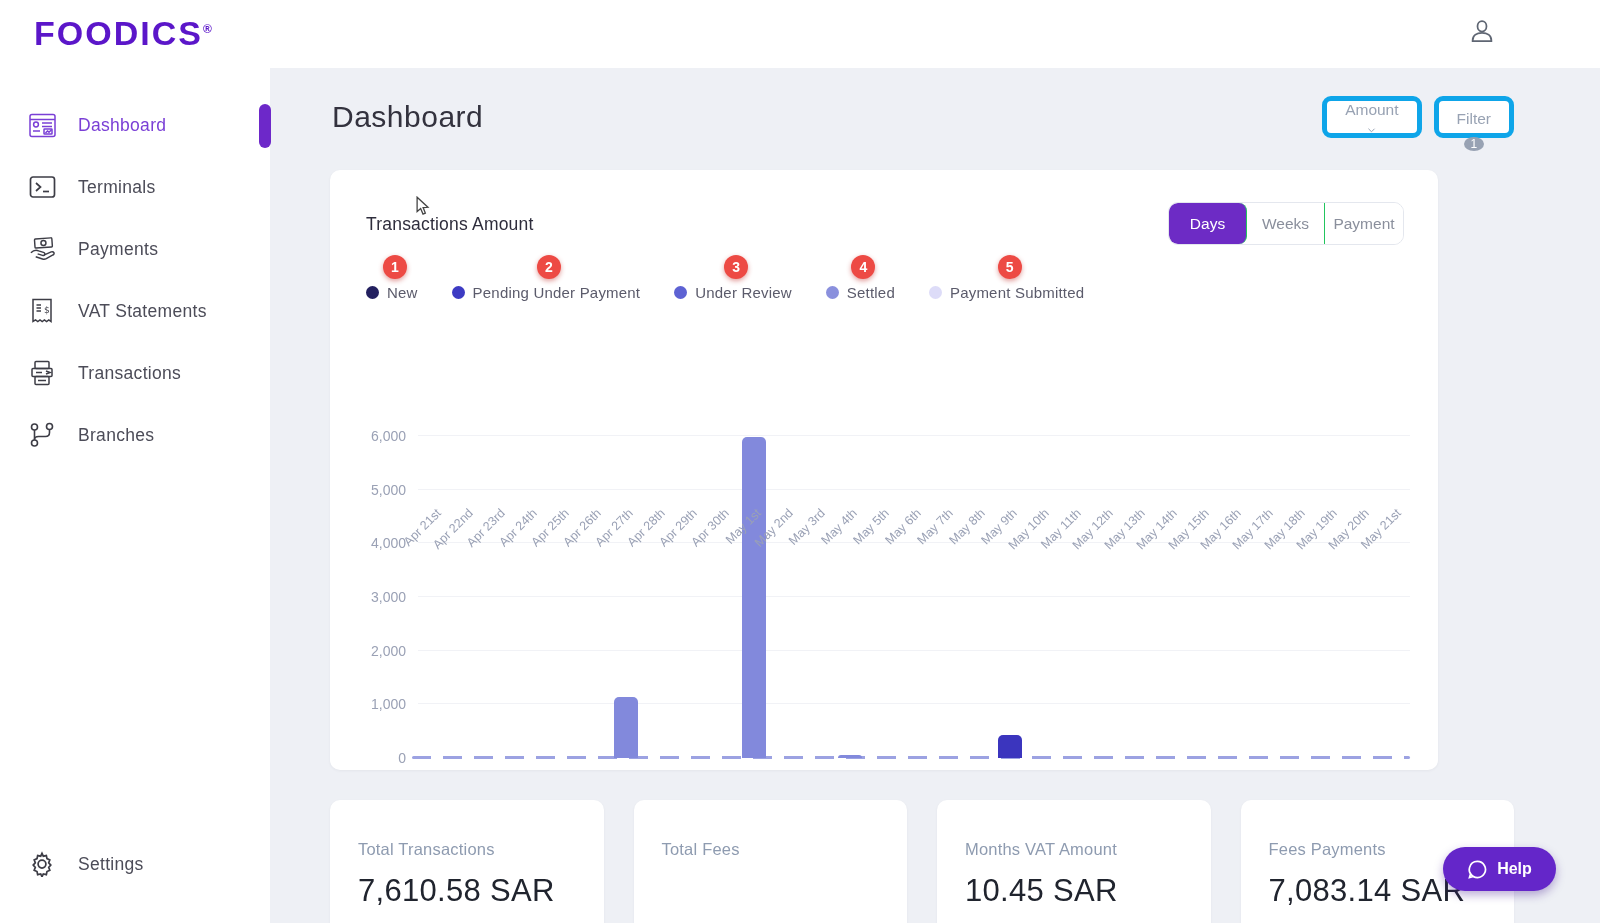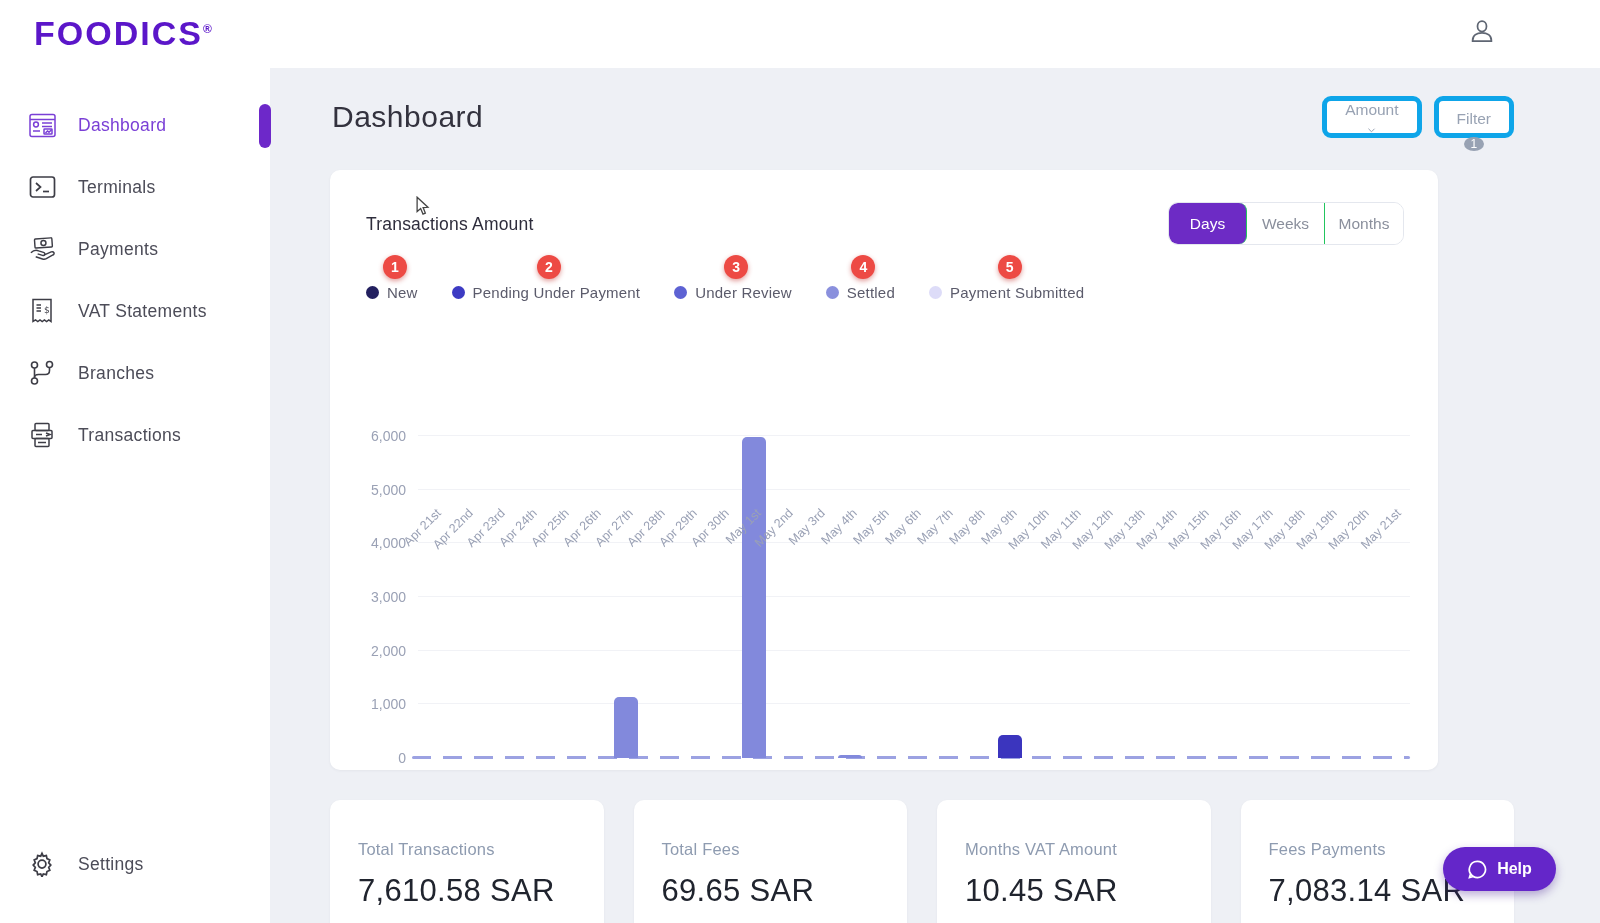--- a/index.html
+++ b/index.html
@@ -126,43 +126,43 @@
             <line x1="6.5" y1="7" x2="11" y2="7"></line>
             <line x1="6.5" y1="10" x2="11" y2="10"></line>
             <line x1="6.5" y1="13" x2="11" y2="13"></line>
             <text x="14" y="14.5" font-size="9" fill="currentColor" stroke="none" font-family="DejaVu Sans, sans-serif">$</text>
           </svg>
         </span>
         <span>VAT Statements</span>
       </div>
       <div class="nav-item">
         <span class="nv-ic">
-          <svg width="26" height="26" viewBox="0 0 26 26" fill="none" stroke="currentColor" stroke-width="1.6">
-            <circle cx="5.5" cy="5" r="3"></circle>
-            <circle cx="20.5" cy="4.5" r="3"></circle>
-            <circle cx="5.5" cy="21" r="3"></circle>
-            <path d="M5.5 8 v10"></path>
-            <path d="M20.5 7.5 v3 q0 4-4 4 h-7 q-4 0-4 3"></path>
-          </svg>
-        </span>
-        <span>Branches</span>
-      </div>
-      <div class="nav-item">
-        <span class="nv-ic">
           <svg width="26" height="27" viewBox="0 0 26 27" fill="none" stroke="currentColor" stroke-width="1.5">
             <rect x="6" y="1.5" width="14" height="7" rx="1"></rect>
             <rect x="3" y="8.5" width="20" height="8" rx="1"></rect>
             <line x1="7" y1="12.5" x2="13" y2="12.5"></line>
             <path d="M17 11 l4 1.5 -4 1.5"></path>
             <rect x="6" y="16.5" width="14" height="8" rx="1"></rect>
             <line x1="9" y1="20.5" x2="17" y2="20.5"></line>
           </svg>
         </span>
         <span>Transactions</span>
       </div>
+      <div class="nav-item">
+        <span class="nv-ic">
+          <svg width="26" height="26" viewBox="0 0 26 26" fill="none" stroke="currentColor" stroke-width="1.6">
+            <circle cx="5.5" cy="5" r="3"></circle>
+            <circle cx="20.5" cy="4.5" r="3"></circle>
+            <circle cx="5.5" cy="21" r="3"></circle>
+            <path d="M5.5 8 v10"></path>
+            <path d="M20.5 7.5 v3 q0 4-4 4 h-7 q-4 0-4 3"></path>
+          </svg>
+        </span>
+        <span>Branches</span>
+      </div>
     </div>
   <div class="settings-item" id="settings-slot">
       <div class="nav-item">
         <span class="nv-ic">
           <svg width="26" height="26" viewBox="0 0 24 24" fill="none" stroke="currentColor" stroke-width="1.6">
             <path d="M12 2.2 l1.2 2.6 2.8-.6 .6 2.8 2.6 1.2 -1 2.7 1.9 2.1 -1.9 2.1 1 2.7 -2.6 1.2 -.6 2.8 -2.8-.6 -1.2 2.6 -1.2-2.6 -2.8.6 -.6-2.8 -2.6-1.2 1-2.7 -1.9-2.1 1.9-2.1 -1-2.7 2.6-1.2 .6-2.8 2.8.6 z"></path>
             <circle cx="12" cy="12.1" r="3.6"></circle>
           </svg>
         </span>
         <span>Settings</span>
@@ -195,21 +195,21 @@
       </button>
     </div>
   </div>
 
   <div class="chart-card">
     <div class="card-top">
       <div class="chart-title">Transactions Amount</div>
       <div class="range-toggle" id="range-toggle">
           <button class="range-opt active">Days</button>
           <button class="range-opt">Weeks</button>
-          <button class="range-opt">Months</button>
+          <button class="range-opt">Payment</button>
         </div>
     </div>
     <div class="legend-row" id="legend-row">
         <div class="legend-item">
           <span class="step-badge">1</span>
           <span class="legend-line">
             <span class="legend-dot" style="background:#23205F"></span>
             <span class="legend-label">New</span>
           </span>
         </div>
@@ -301,21 +301,20 @@
       </div>
   </div>
 
   <div class="cards-row" id="cards-row">
       <div class="sum-card">
         <div class="sum-label">Total Transactions</div>
         <div class="sum-value">7,610.58 SAR</div>
       </div>
       <div class="sum-card">
         <div class="sum-label">Total Fees</div>
-        <div class="sum-value">69.65 SAR</div>
       </div>
       <div class="sum-card">
         <div class="sum-label">Months VAT Amount</div>
         <div class="sum-value">10.45 SAR</div>
       </div>
       <div class="sum-card">
         <div class="sum-label">Fees Payments</div>
         <div class="sum-value">7,083.14 SAR</div>
       </div>
     </div>

